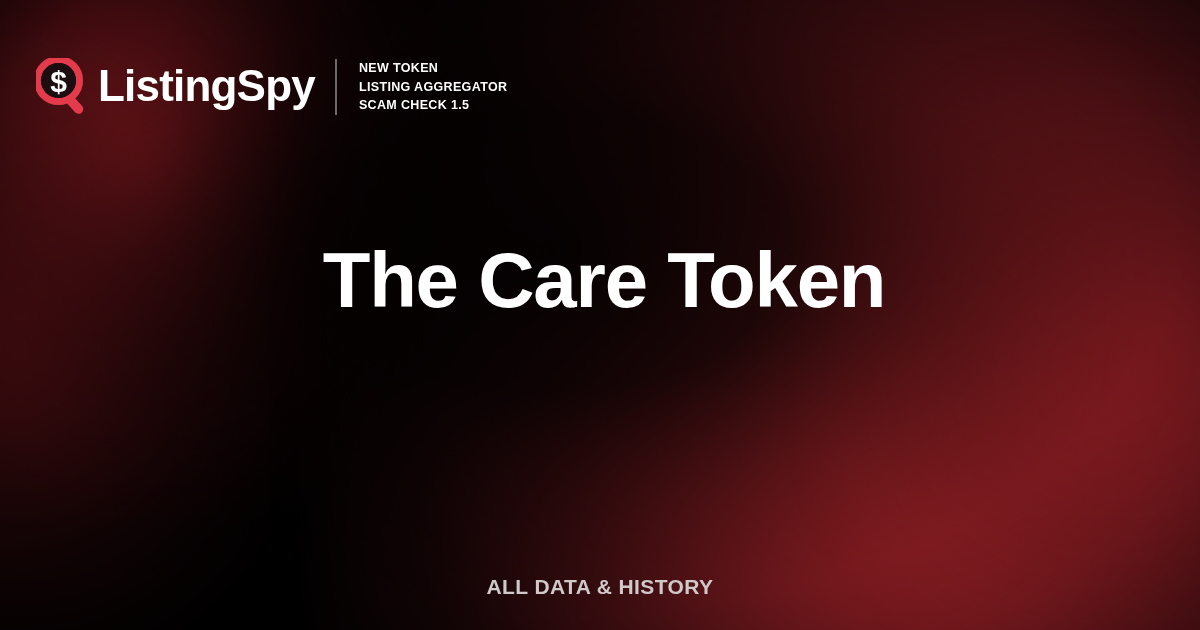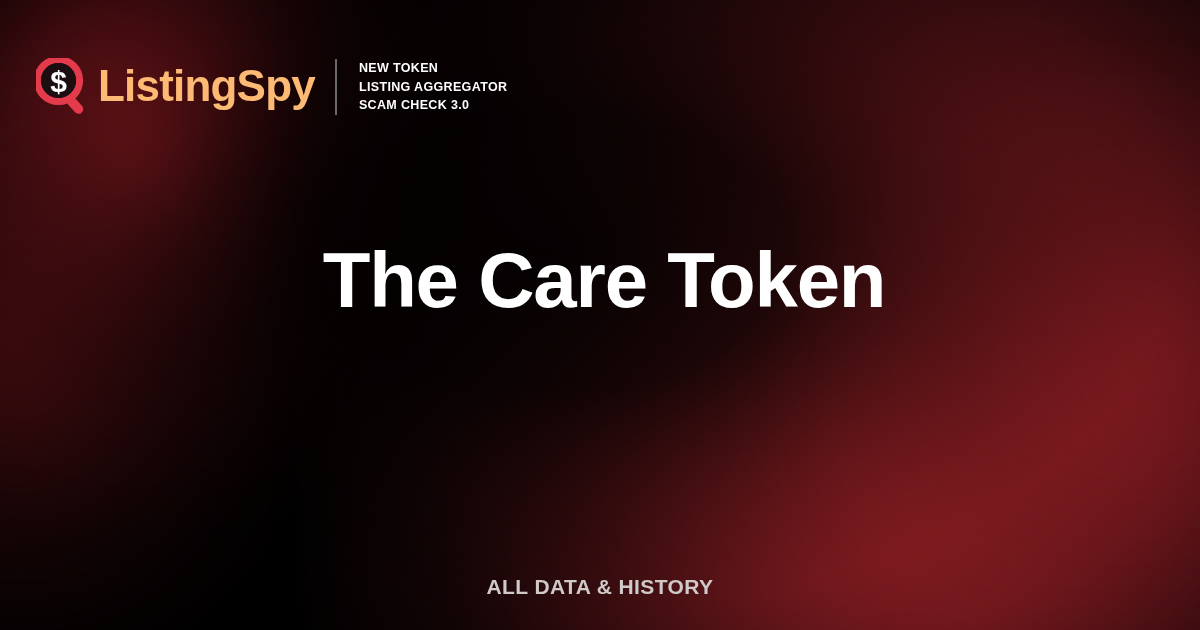--- a/index.html
+++ b/index.html
@@ -117,21 +117,21 @@
     flex: 0 0 auto;
     display: block;
     margin-right: 6px;
     margin-top: 2px;
   }
 
   .logo-wordmark {
     font-size: 44px;
     font-weight: 700;
     letter-spacing: -0.8px;
-    color: #fdba74;
+    color: #ffffff;
     line-height: 1;
     white-space: nowrap;
     padding-bottom: 2px;
   }
 
   .logo-divider {
     width: 2px;
     height: 56px;
     background: #6a6a6a;
     margin: 0 22px 0 20px;
@@ -226,21 +226,21 @@
         <text x="22.5" y="33.6" text-anchor="middle" font-family="Liberation Sans, sans-serif" font-size="30" font-weight="700" fill="#ffffff">$</text>
       </svg>
       <span class="logo-wordmark">ListingSpy</span>
     </a>
 
     <div class="logo-divider"></div>
 
     <div class="tagline">
       <span class="tagline-line">NEW TOKEN</span>
       <span class="tagline-line">LISTING AGGREGATOR</span>
-      <span class="tagline-line">SCAM CHECK 3.0</span>
+      <span class="tagline-line">SCAM CHECK 1.5</span>
     </div>
 
   </header>
 
   <section class="hero">
     <h1 class="hero-title">The Care Token</h1>
   </section>
 
   <footer class="footer">
     <span class="footer-text">ALL DATA &amp; HISTORY</span>

